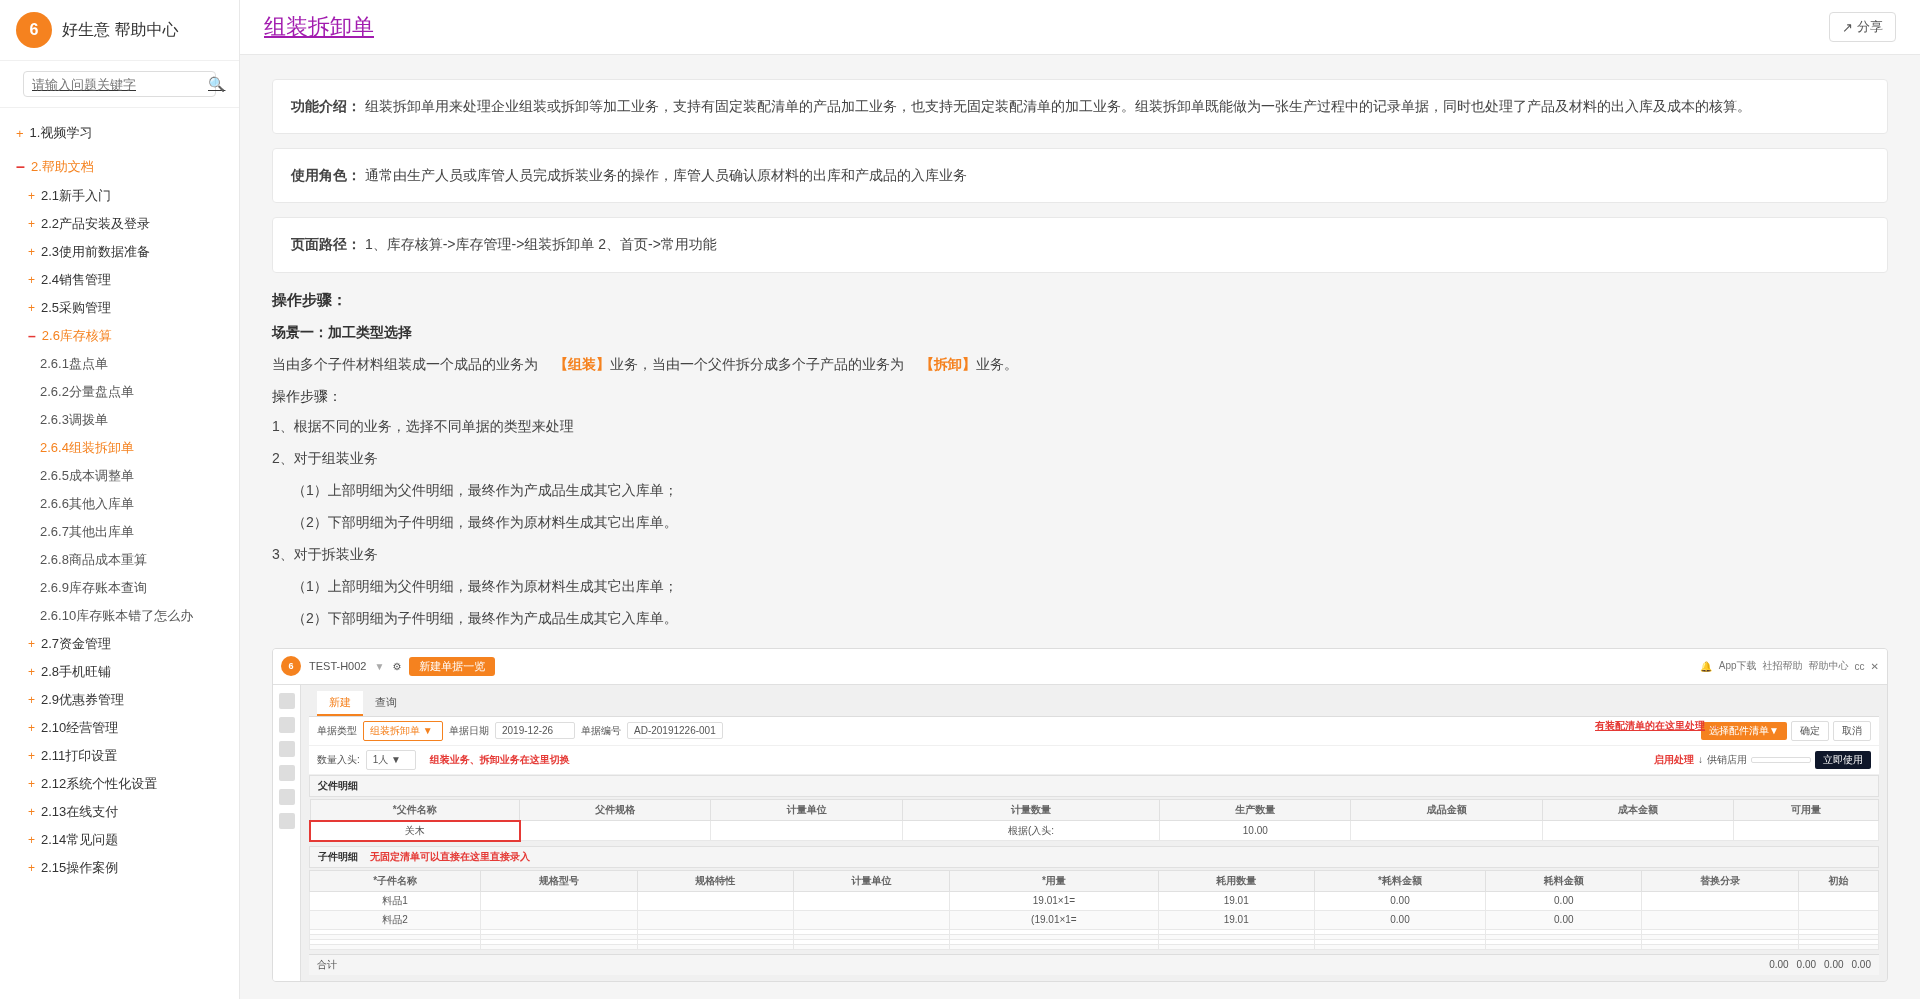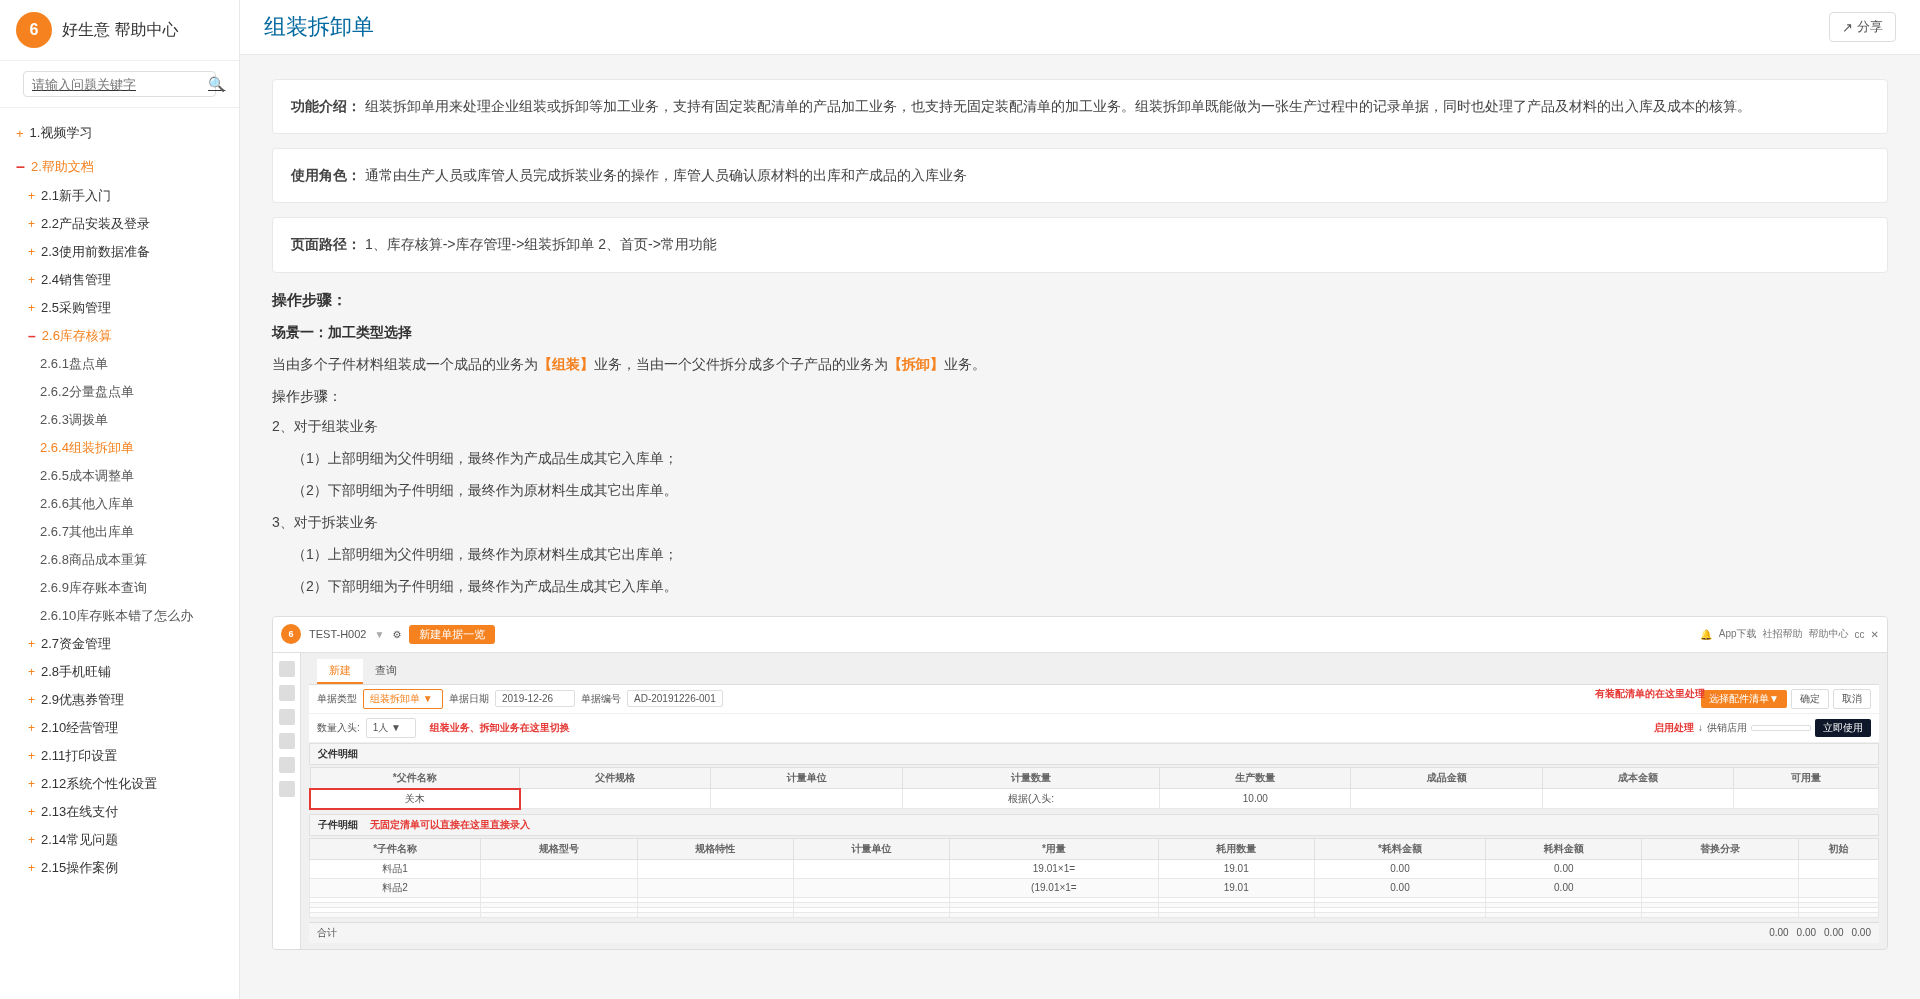--- a/index.html
+++ b/index.html
@@ -81,21 +81,21 @@
     }
 
     #top-bar {
       background: #fff;
       padding: 12px 24px;
       display: flex;
       align-items: center;
       justify-content: space-between;
       border-bottom: 1px solid #e8e8e8;
     }
-    .page-title { font-size: 22px; font-weight: normal; color: #0369a1; }
+    .page-title { font-size: 22px; font-weight: normal; color: #a21caf; text-decoration: underline; }
     .share-btn {
       display: flex; align-items: center; gap: 4px;
       border: 1px solid #ddd; border-radius: 4px;
       padding: 5px 12px; background: #fff; cursor: pointer; font-size: 13px; color: #555;
     }
 
     #content-area {
       flex: 1; overflow-y: auto;
       padding: 24px 32px;
     }
@@ -121,21 +121,21 @@
     .scene-title {
       font-size: 14px;
       font-weight: bold;
       color: #333;
       margin: 14px 0 8px 0;
     }
 
     .step-text { font-size: 14px; color: #444; line-height: 2; }
     .step-text p { margin-bottom: 4px; }
     .step-text .highlight { font-weight: bold; color: #f5821f; }
-    .step-text .bold { font-weight: bold; }
+    .step-text .bold { font-weight: bold; margin-left: 16px; }
 
     .screenshot-container {
       margin-top: 16px;
       border: 1px solid #ddd;
       border-radius: 4px;
       overflow: hidden;
       background: #e8e8e8;
       position: relative;
     }
 
@@ -462,20 +462,21 @@
       <span>场景一：加工类型选择</span>
     </div>
 
     <div class="step-text">
       <p>当由多个子件材料组装成一个成品的业务为<span class="highlight bold">【组装】</span>业务，当由一个父件拆分成多个子产品的业务为<span class="highlight bold">【拆卸】</span>业务。</p>
     </div>
 
     <div class="section-title" style="font-size:14px;font-weight:normal;margin:10px 0 6px 0;">操作步骤：</div>
 
     <div class="step-text">
+      <p>1、根据不同的业务，选择不同单据的类型来处理</p>
       <p>2、对于组装业务</p>
       <p style="padding-left:20px;">（1）上部明细为父件明细，最终作为产成品生成其它入库单；</p>
       <p style="padding-left:20px;">（2）下部明细为子件明细，最终作为原材料生成其它出库单。</p>
       <p>3、对于拆装业务</p>
       <p style="padding-left:20px;">（1）上部明细为父件明细，最终作为原材料生成其它出库单；</p>
       <p style="padding-left:20px;">（2）下部明细为子件明细，最终作为产成品生成其它入库单。</p>
     </div>
 
     <div class="screenshot-container">
       <div class="mock-screenshot" style="display:flex;flex-direction:column;">
@@ -516,21 +517,21 @@
 
             <div class="mock-form-row" style="position:relative;">
               <span>单据类型</span>
               <div class="mock-form-field mock-dropdown" style="border:1px solid #f5821f;color:#f5821f;">组装拆卸单 ▼</div>
               <span>单据日期</span>
               <div class="mock-form-field">2019-12-26</div>
               <span>单据编号</span>
               <div class="mock-form-field">AD-20191226-001</div>
 
               <div style="position:absolute;right:160px;top:2px;display:flex;align-items:center;gap:4px;">
-                <span style="color:#e53935;font-size:10px;font-weight:bold;">有装配清单的在这里处理</span>
+                <span style="color:#e53935;font-size:10px;font-weight:bold;text-decoration:underline;">有装配清单的在这里处理</span>
                 <span style="color:#e53935;">→</span>
               </div>
               <div style="margin-left:auto;display:flex;gap:4px;align-items:center;">
                 <div class="mock-processing-btn">选择配件清单▼</div>
                 <div style="background:#fff;border:1px solid #ddd;border-radius:2px;padding:2px 8px;font-size:10px;">确定</div>
                 <div style="background:#fff;border:1px solid #ddd;border-radius:2px;padding:2px 8px;font-size:10px;">取消</div>
               </div>
             </div>
 
             <div class="mock-form-row" style="position:relative;">

